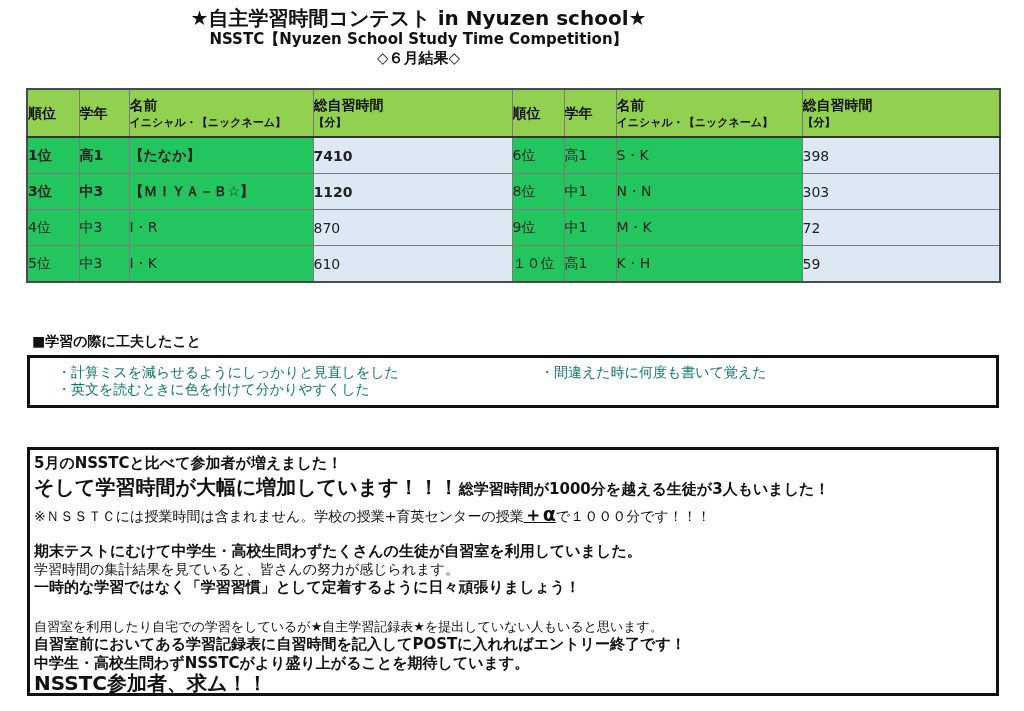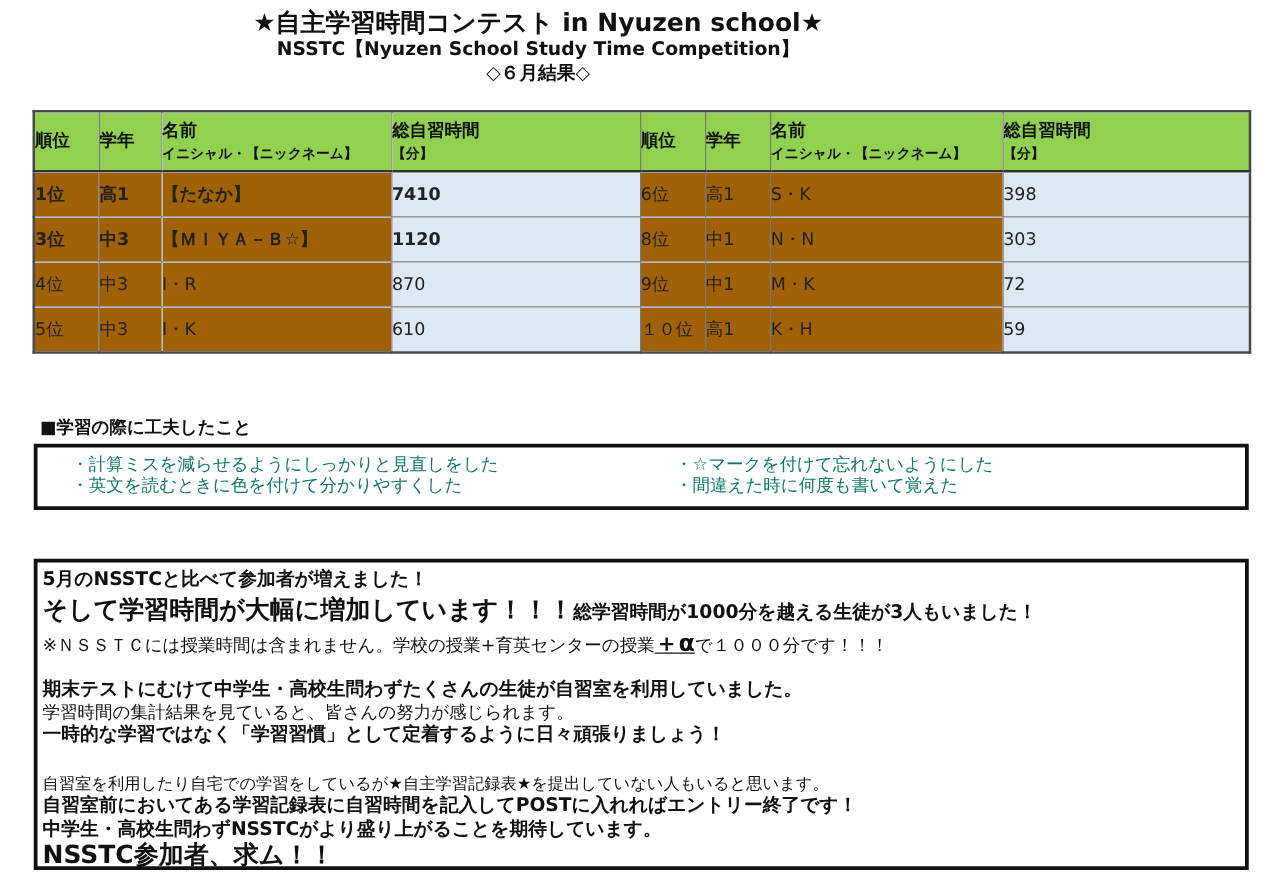--- a/index.html
+++ b/index.html
@@ -1,40 +1,40 @@
 <!DOCTYPE html>
 <html><head>
   <meta charset="utf-8">
   <style>
     html, body { margin: 0; padding: 0; background: #ffffff; }
     body {
       width: 1024px; height: 711px; position: relative; overflow: hidden;
       font-family: "DejaVu Sans", "Liberation Sans", sans-serif; color: #111;
     }
-    .title-block { position: absolute; left: 0; top: 6px; width: 837px; text-align: center; padding-left: 12px; }
+    .title-block { position: absolute; left: 0; top: 6px; width: 837px; text-align: center; }
     .title { font-size: 20px; font-weight: bold; line-height: 24px; letter-spacing: 0px; }
     .subtitle { font-size: 15px; font-weight: bold; line-height: 19px; }
     .month { font-size: 15px; font-weight: bold; line-height: 19px; }
 
     table.rank {
       position: absolute; left: 26px; top: 88px; width: 973px;
       border-collapse: collapse; table-layout: fixed;
       border: 2px solid #4a4a4a;
       font-size: 14px;
     }
     table.rank th, table.rank td {
       border: 1px solid #7a7a7a; text-align: left; padding: 0; white-space: nowrap; overflow: hidden;
     }
     table.rank th {
       background: #92d050; height: 46px; font-weight: bold; color: #111;
       border-bottom: 2px solid #333;
     }
     table.rank th .h1 { font-size: 14px; line-height: 20px; display: block; }
     table.rank th .h2 { font-size: 11px; line-height: 16px; display: block; font-weight: bold; }
-    table.rank td { height: 35px; background: #a16207; color: #222; }
+    table.rank td { height: 35px; background: #22c55e; color: #222; }
     table.rank td.time { background: #dce9f5; }
     table.rank tr.top td.l { font-weight: bold; font-size: 14px; }
     table.rank td.rankl { border-left: 1px solid #222; margin-left: 14px; }
 
     .section-label {
       position: absolute; left: 32px; font-size: 14px; font-weight: bold; color: #111;
     }
     .box {
       position: absolute; left: 27px; width: 966px; border: 3px solid #111; background: #fff;
     }
@@ -147,21 +147,20 @@
   </tbody>
 </table>
 
 <div class="section-label" style="top:333px;">■学習の際に工夫したこと</div>
 <div class="box tips">
   <div class="col left">
     <div>・計算ミスを減らせるようにしっかりと見直しをした</div>
     <div>・英文を読むときに色を付けて分かりやすくした</div>
   </div>
   <div class="col right">
-    <div>・☆マークを付けて忘れないようにした</div>
     <div>・間違えた時に何度も書いて覚えた</div>
   </div>
 </div>
 
 <div class="section-label" style="top:446px;">■６月のＮＳＳＴＣについて</div>
 <div class="box about">
   <div class="line b15" style="top:4px;">5月のNSSTCと比べて参加者が増えました！</div>
   <div class="line" style="top:24px;">
     <span class="b20">そして学習時間が大幅に増加しています！！！</span><span class="b15">総学習時間が1000分を越える生徒が3人もいました！</span>
   </div>

